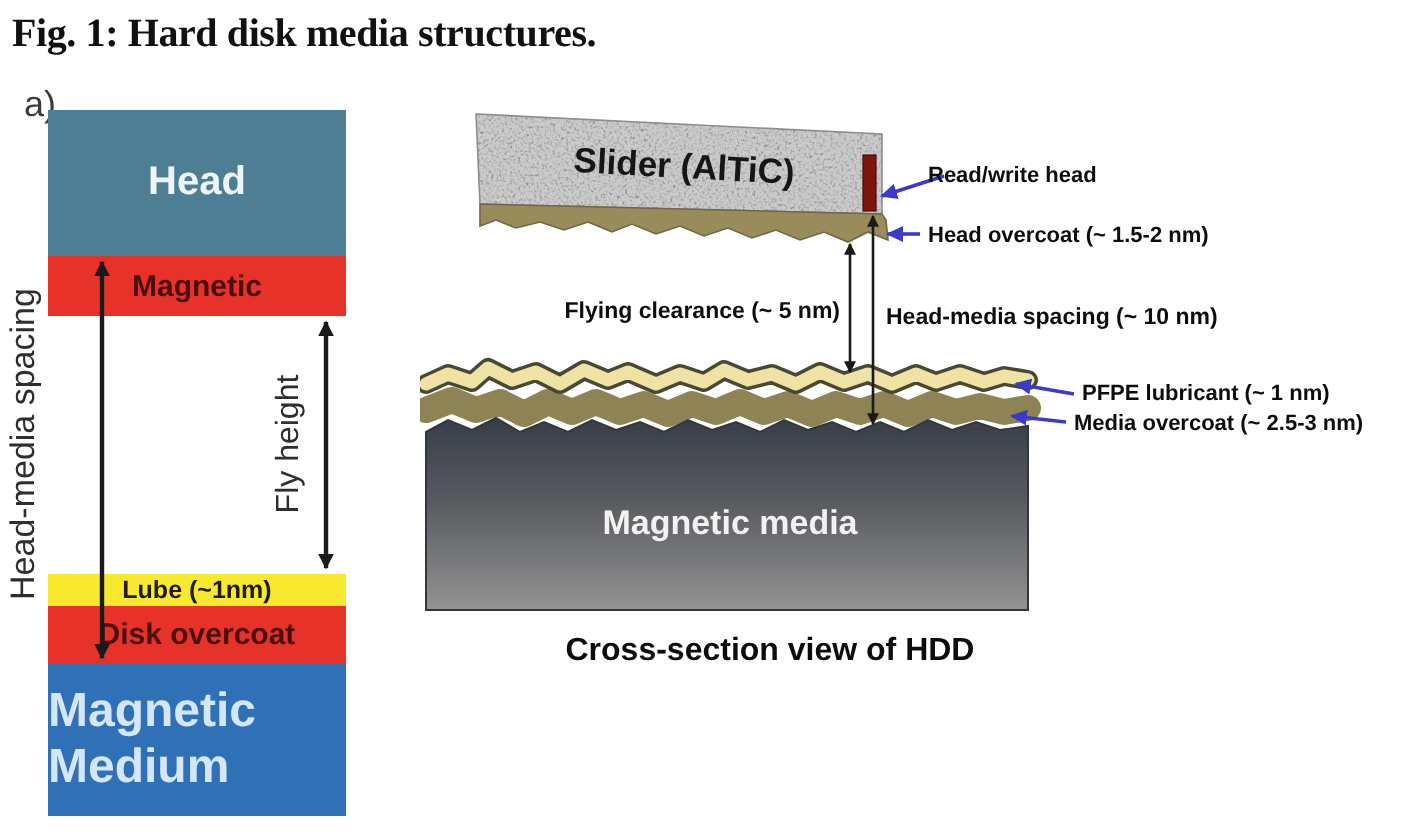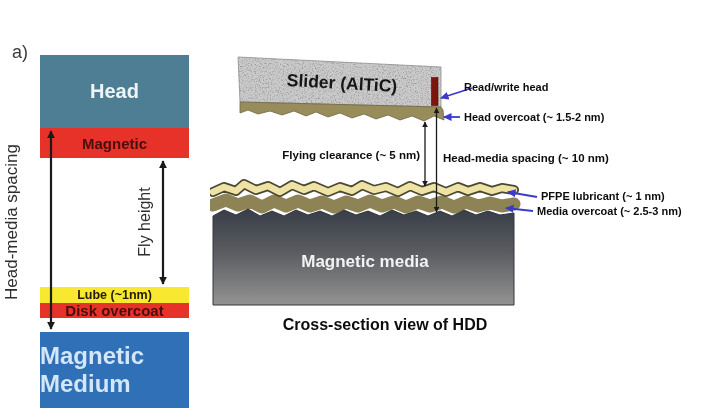--- a/index.html
+++ b/index.html
@@ -9,48 +9,49 @@
   }
   .fig-title{
     position:absolute;left:6px;top:6px;width:420px;
     font-family:"Liberation Serif",serif;font-weight:bold;font-size:20px;color:#111;
     letter-spacing:-0.2px;
   }
   .panel-label{
     position:absolute;left:12px;top:42px;font-size:18px;color:#3c3c3c;
   }
   
-  .layer{position:absolute;left:40px;width:149px;display:flex;align-items:center;justify-content:center;}
+  .layer{position:absolute;left:24px;width:149px;display:flex;align-items:center;justify-content:center;}
   .layer-head{top:55px;height:73px;background:#4e7e94;}
   .layer-head span{color:#eef5f8;font-weight:bold;font-size:20px;}
   .layer-overcoat{top:128px;height:30px;background:#e73229;}
   .layer-overcoat span{color:#4a0e0b;font-weight:bold;font-size:15px;}
   .layer-lube{top:287px;height:16px;background:#f8e930;}
   .layer-lube span{color:#201c06;font-weight:bold;font-size:12.5px;}
-  .layer-diskovercoat{top:303px;height:15px;background:#e73229;}
+  .layer-diskovercoat{top:303px;height:29px;background:#e73229;}
   .layer-diskovercoat span{color:#4a0e0b;font-weight:bold;font-size:15px;}
   .layer-medium{top:332px;height:76px;background:#2f70b6;}
   .layer-medium span{color:#d3e6fa;font-weight:bold;font-size:24px;}
   .rot-label{
     position:absolute;text-align:center;color:#2e2e2e;white-space:nowrap;
   }
   .rot-hms{left:-96px;top:212px;width:216px;height:20px;font-size:17px;transform:rotate(-90deg);}
   .rot-fly{left:81px;top:212px;width:130px;height:20px;font-size:16px;transform:rotate(-90deg);}
   #left-arrows{position:absolute;left:0;top:0;pointer-events:none;}
   
   #xsec{position:absolute;left:210px;top:50px;}
   text{font-family:"Liberation Sans",sans-serif;}
   .ann{font-size:11px;font-weight:bold;fill:#0d0d0d;}
   .ann-big{font-size:11.5px;font-weight:bold;fill:#0d0d0d;}
 </style>
 </head>
 <body>
 
 <div id="canvas">
 
+  <div class="fig-title">Fig. 1: Hard disk media structures.</div>
   <div class="panel-label">a)</div>
 
   <div class="layer layer-head">
     <span>Head</span>
   </div>
   <div class="layer layer-overcoat">
     <span>Magnetic</span>
   </div>
   <div class="layer layer-lube">
     <span>Lube (~1nm)</span>

